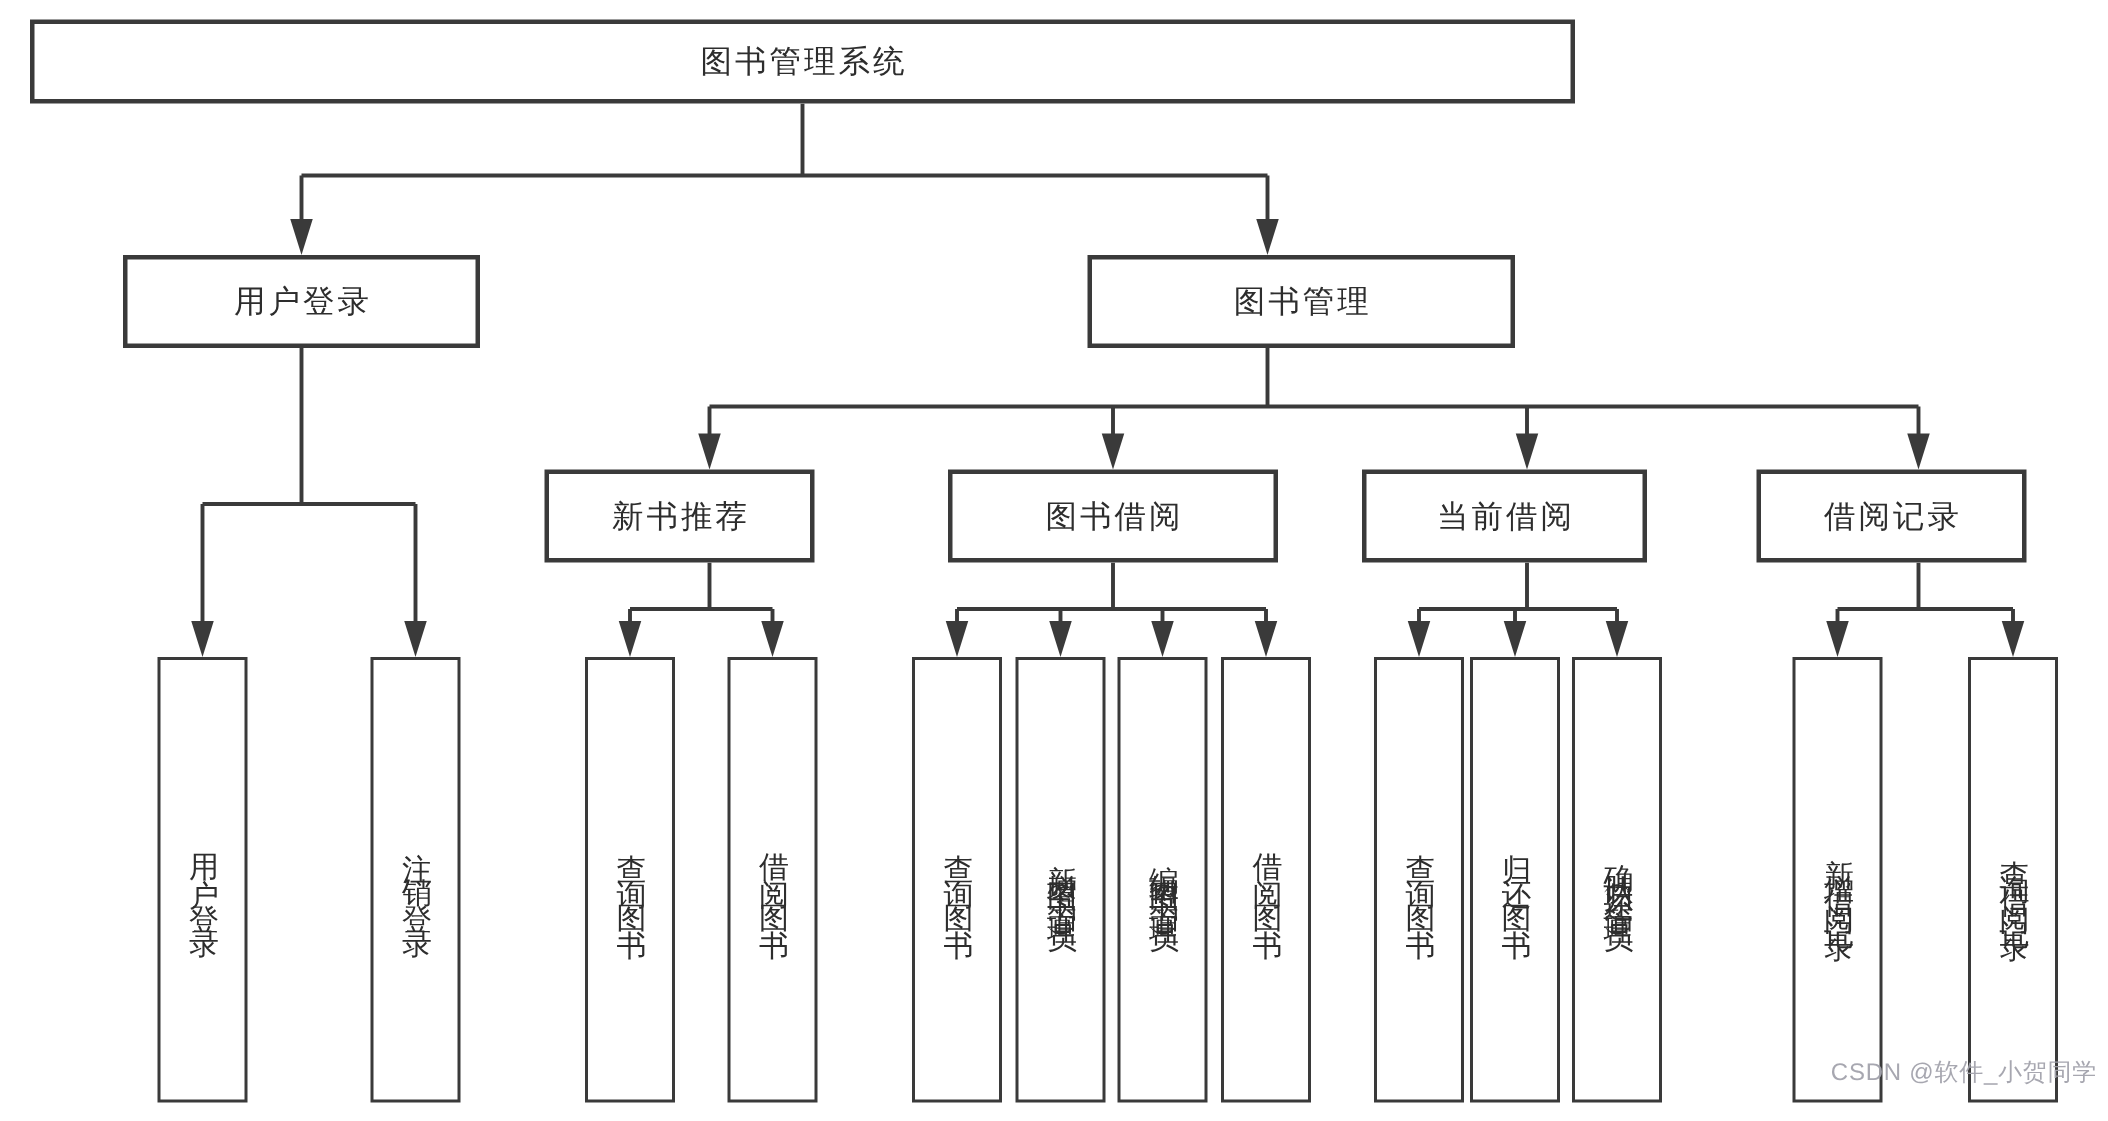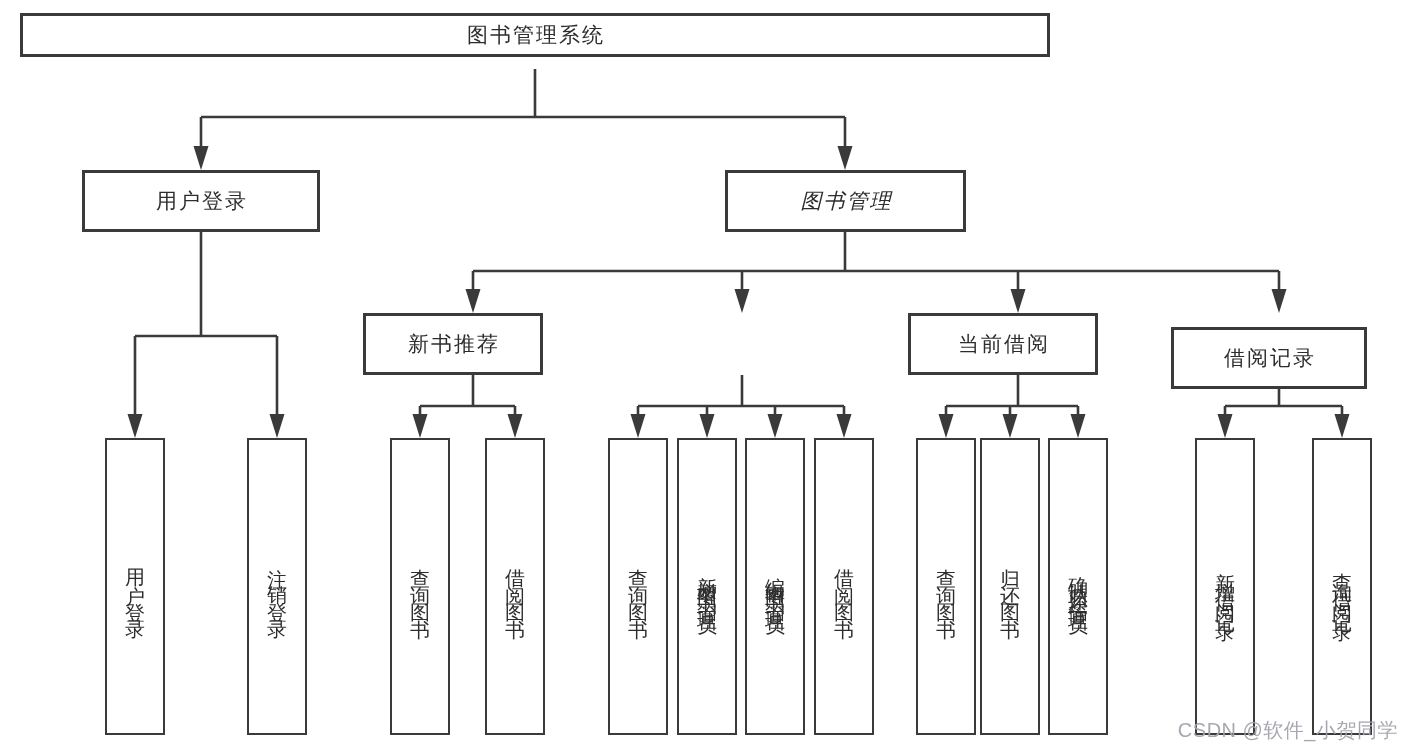--- a/index.html
+++ b/index.html
@@ -47,22 +47,22 @@
     -webkit-writing-mode: vertical-rl;
     text-orientation: mixed;
     font-size: 20px;
     line-height: 1.05;
     text-indent: 0;
     white-space: normal;
   }
   .watermark {
     position: absolute;
     right: 7px;
-    bottom: 3px;
-    font-size: 20px;
+    bottom: 21px;
+    font-size: 16px;
     color: rgba(162, 162, 172, 0.95);
     letter-spacing: 0.5px;
     z-index: 5;
   }
 </style>
 </head>
 <body>
 
 <div class="stage">
 
@@ -114,38 +114,41 @@
          M699.5 414 L714.5 414 L707 438 Z
          M767.5 414 L782.5 414 L775 438 Z
          M836.5 414 L851.5 414 L844 438 Z
          M938.5 414 L953.5 414 L946 438 Z
          M1002.5 414 L1017.5 414 L1010 438 Z
          M1070.5 414 L1085.5 414 L1078 438 Z
          M1217.5 414 L1232.5 414 L1225 438 Z
          M1334.5 414 L1349.5 414 L1342 438 Z"></path>
   </svg>
 
-  <div class="node" style="left:20px; top:13px; width:1030px; height:44px;">
+  <div class="node" style="left:20px; top:13px; width:1030px; height:56px;">
     <span>图书管理系统</span>
   </div>
 
   <div class="node" style="left:82px; top:170px; width:238px; height:62px;">
     <span>用户登录</span>
   </div>
-  <div class="node" style="left:725px; top:170px; width:241px; height:62px;font-style:italic;">
+  <div class="node" style="left:725px; top:170px; width:285px; height:62px;">
     <span>图书管理</span>
   </div>
 
   <div class="node" style="left:363px; top:313px; width:180px; height:62px;">
     <span>新书推荐</span>
   </div>
+  <div class="node" style="left:632px; top:313px; width:220px; height:62px;">
+    <span>图书借阅</span>
+  </div>
   <div class="node" style="left:908px; top:313px; width:190px; height:62px;">
     <span>当前借阅</span>
   </div>
-  <div class="node" style="left:1171px; top:327px; width:196px; height:62px;">
+  <div class="node" style="left:1171px; top:313px; width:180px; height:62px;">
     <span>借阅记录</span>
   </div>
 
   <div class="node leaf" style="left:105px; top:438px; width:60px; height:297px;">
     <span class="v-text" style="letter-spacing: 0.85em;">用户登录</span>
   </div>
   <div class="node leaf" style="left:247px; top:438px; width:60px; height:297px;">
     <span class="v-text" style="letter-spacing: 0.85em;">注销登录</span>
   </div>
 

